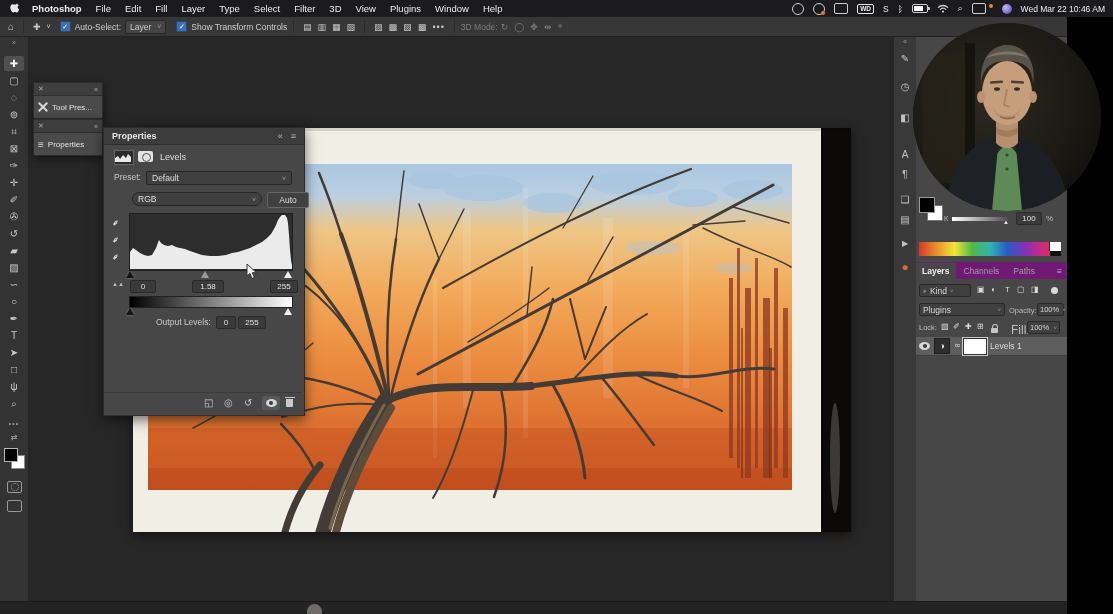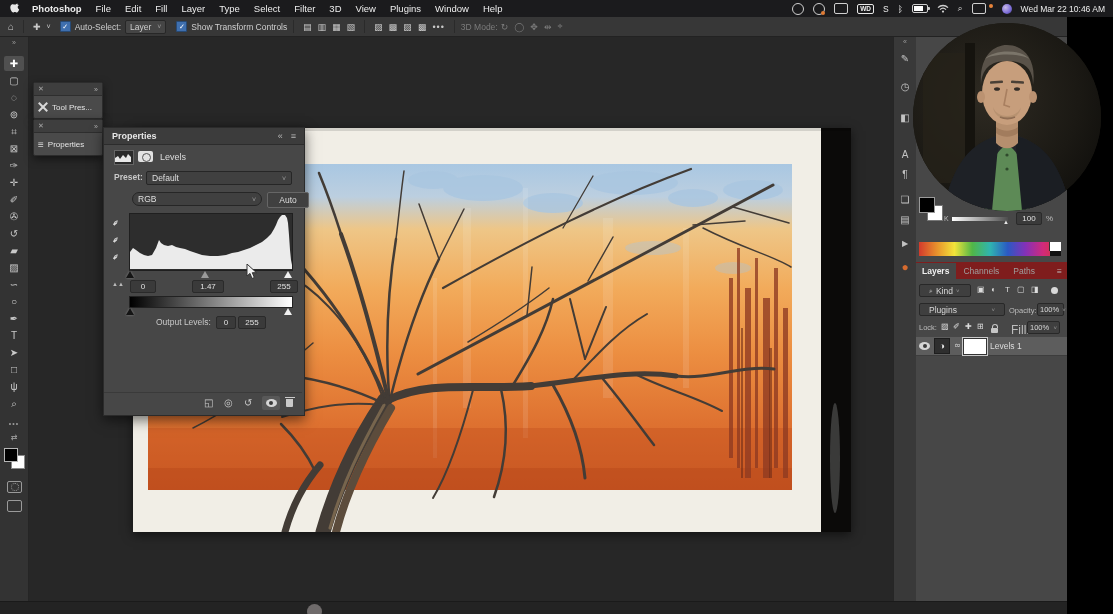--- a/index.html
+++ b/index.html
@@ -85,25 +85,25 @@
   .dock .di{position:absolute;left:0;width:22px;text-align:center;color:#c3c3c3;font-size:10px;}
   
   .panels{left:915px;top:36px;width:152px;height:565px;background:#474747;z-index:9;font-size:8.5px;}
   .swfg{position:absolute;left:4px;top:161px;width:14px;height:14px;background:#000;border:1px solid #9a9a9a;z-index:2;}
   .swbg{position:absolute;left:12px;top:169px;width:14px;height:14px;background:#fff;border:1px solid #777;}
   .kbar{position:absolute;left:37px;top:181px;width:56px;height:4px;background:linear-gradient(90deg,#fff,#4d4d4d);}
   .spectrum{position:absolute;left:4px;top:206px;width:142px;height:14px;
      background:linear-gradient(90deg,#d33a2c,#e8912c,#f2e43a,#51b747,#2fb5b0,#2b59c3,#8431b8,#d12a7a,#d33a2c);}
   .spec-w{position:absolute;right:0;top:0;width:11px;height:9px;background:#fff;border-left:1px solid #333;}
   .spec-b{position:absolute;right:0;bottom:0;width:11px;height:5px;background:#111;}
-  .ltabs{position:absolute;left:0;top:226px;width:152px;height:17px;background:#7f1d1d;display:flex;align-items:flex-end;}
+  .ltabs{position:absolute;left:0;top:226px;width:152px;height:17px;background:#701a75;display:flex;align-items:flex-end;}
   .ltab{padding:3px 7px 3px 7px;color:#9f9f9f;font-size:8.5px;}
   .ltab.active{background:#474747;color:#f0f0f0;font-weight:bold;}
   .lsel{background:#3f3f3f;border:1px solid #282828;border-radius:2px;display:flex;align-items:center;
-     gap:3px;padding:0 9px;height:13px;color:#d8d8d8;}
+     gap:3px;padding:0 3px;height:13px;color:#d8d8d8;}
   .lrow{position:absolute;left:0;width:152px;height:19px;display:flex;align-items:center;gap:4px;
      border-bottom:1px solid #3d3d3d;padding-left:4px;box-sizing:border-box;}
   .lrow.sel{background:#5d5d5d;}
   .thumb-adj{width:14px;height:14px;background:#2e2e2e;border:1px solid #1e1e1e;color:#e8e8e8;
      font-size:9px;line-height:14px;text-align:center;flex:none;}
   .thumb-mask{width:22px;height:15px;background:#fff;flex:none;
      box-shadow:0 0 0 1px #333,0 0 0 2px #c9c9c9;}
   .thumb-img{width:22px;height:15px;flex:none;border:1px solid #1e1e1e;
      background:linear-gradient(180deg,#e9a254 0%,#df7e33 55%,#c05a22 100%);}
   .link8{color:#cfcfcf;font-size:7px;transform:rotate(90deg);width:6px;flex:none;}
@@ -355,21 +355,21 @@
       <span class="hic">≡</span>
     </div>
     <span class="histicon">
       <svg width="16" height="11" viewBox="0 0 16 11">
           <polygon points="0,11 0,7 3,5 5,8 8,4 11,7 13,3 16,6 16,11" fill="#e8e8e8"></polygon>
         </svg>
     </span>
     <span class="maskicon"></span>
     <span class="abs" style="left:56px;top:24px;font-size:9px;">Levels</span>
 
-    <span class="abs" style="left:10px;top:44px;color:#c9c9c9;font-weight:bold;">Preset:</span>
+    <span class="abs" style="left:10px;top:44px;color:#c9c9c9;">Preset:</span>
     <span class="psel abs" style="left:42px;top:43px;width:146px;box-sizing:border-box;">
       <span>Default</span>
       <span style="font-size:7px;color:#9a9a9a;">˅</span>
     </span>
 
     <span class="psel abs" style="left:28px;top:64px;width:130px;box-sizing:border-box;border-radius:7px;">
       <span>RGB</span>
       <span style="font-size:7px;color:#9a9a9a;">˅</span>
     </span>
     <span class="psel abs" style="left:163px;top:64px;width:30px;justify-content:center;border-color:#666;">
@@ -384,21 +384,21 @@
       <svg width="162" height="54" viewBox="0 0 162 54" style="display:block;margin-top:1px;">
         <polygon fill="#ebebeb" points="0,54 0,37 3,33 6,35 10,38 14,40 18,41 22,40 26,33 29,25 31,28 34,30 38,31 42,30 46,32 50,33 55,34 60,36 66,38 72,40 80,41 88,41 96,40 102,38 108,37 114,35 120,33 126,30 132,27 137,23 141,19 144,14 146,10 148,5 150,2 152,0 155,0 157,3 158,8 159,20 160,35 161,45 162,50 162,54"></polygon>
       </svg>
     </div>
     <span class="tri up" style="left:22px;top:143px;border-bottom-color:#151515;filter:drop-shadow(0 0 1px #888);"></span>
     <span class="tri up" style="left:97px;top:143px;border-bottom-color:#9a9a9a;"></span>
     <span class="tri up" style="left:180px;top:143px;border-bottom-color:#f0f0f0;"></span>
 
     <span class="abs" style="left:8px;top:153px;font-size:6px;color:#bbb;">▲▲</span>
     <span class="vbox" style="left:26px;top:152px;width:24px;">0</span>
-    <span class="vbox" style="left:88px;top:152px;width:30px;">1.47</span>
+    <span class="vbox" style="left:88px;top:152px;width:30px;">1.58</span>
     <span class="vbox" style="left:166px;top:152px;width:26px;">255</span>
 
     <div class="abs" style="left:25px;top:168px;width:162px;height:10px;background:linear-gradient(90deg,#000,#fff);border:1px solid #222;"></div>
     <span class="tri up" style="left:22px;top:180px;border-bottom-color:#151515;filter:drop-shadow(0 0 1px #888);"></span>
     <span class="tri up" style="left:180px;top:180px;border-bottom-color:#f0f0f0;"></span>
 
     <span class="abs" style="left:52px;top:189px;color:#c9c9c9;">Output Levels:</span>
     <span class="vbox" style="left:112px;top:188px;width:18px;">0</span>
     <span class="vbox" style="left:134px;top:188px;width:26px;">255</span>
 

